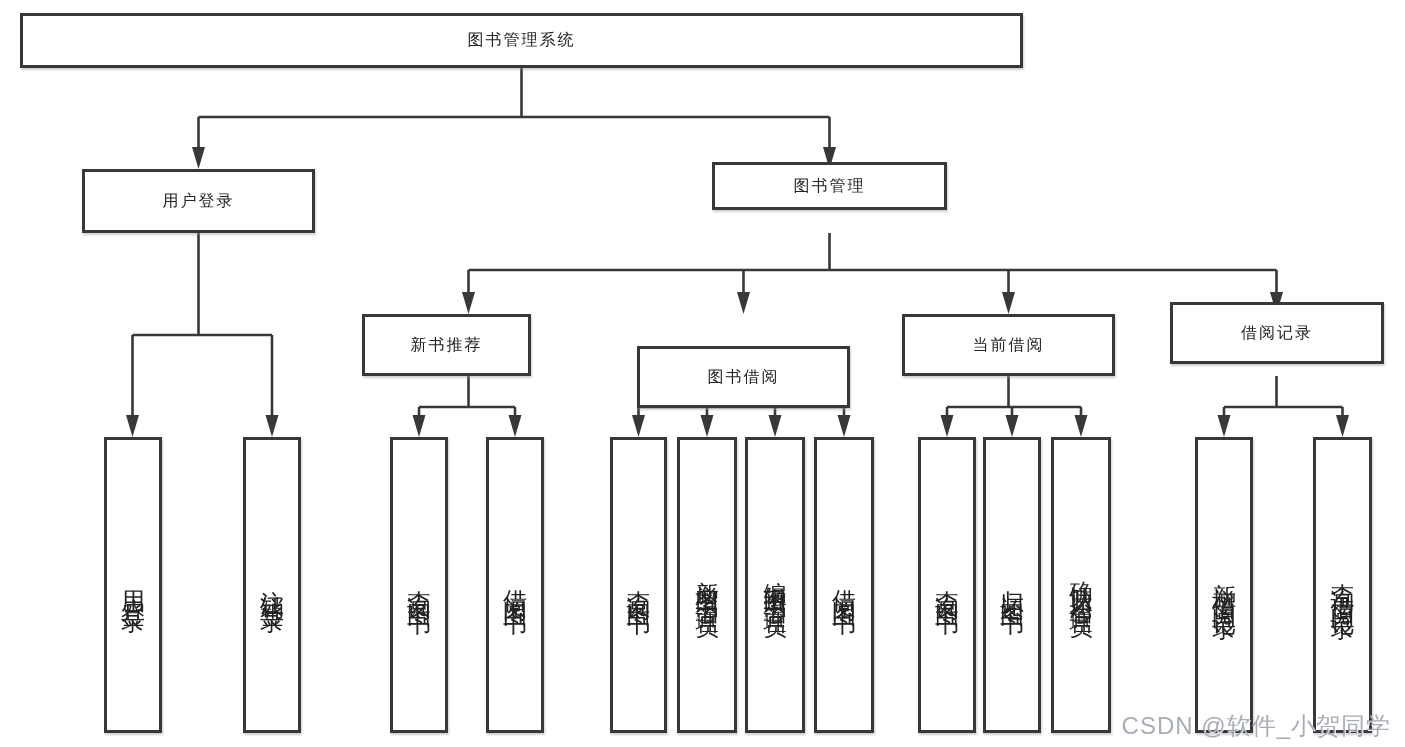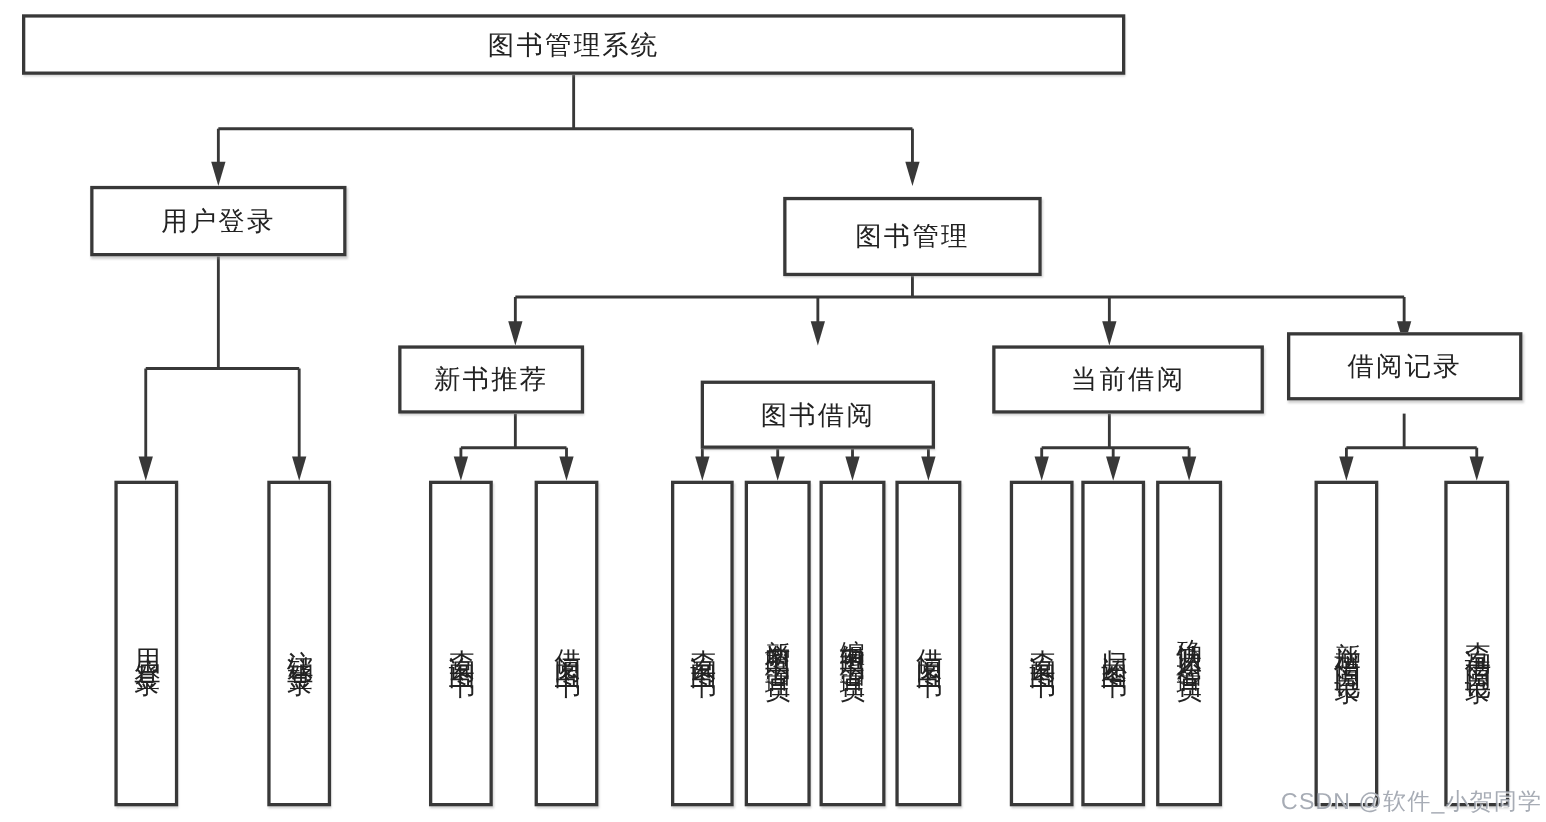--- a/index.html
+++ b/index.html
@@ -13,37 +13,37 @@
   .connectors{position:absolute;left:0;top:0;width:1405px;height:747px;}
   .connectors path{stroke:#383838;stroke-width:2.6;fill:none;}
   .connectors polygon{fill:#383838;stroke:none;}
   .node{
     position:absolute;
     background:#ffffff;
     border:3px solid #383838;
     box-sizing:border-box;
     display:flex;align-items:center;justify-content:center;
     color:#222222;
-    font-size:24px;
+    font-size:16px;
     letter-spacing:2px;
     box-shadow:1px 2px 2px rgba(150,150,150,0.45);
     white-space:nowrap;
   }
   .leaf{
     writing-mode:vertical-rl;
     letter-spacing:7px;
     font-size:24px;
     white-space:normal;
     line-height:1;
   }
   .leaf.long{letter-spacing:5px;font-size:23px;}
   .watermark{
     position:absolute;
-    right:3px;bottom:5px;
-    font-size:21px;
+    right:14px;bottom:5px;
+    font-size:24px;
     color:rgba(152,158,168,0.85);
     text-shadow:1px 1px 0 rgba(255,255,255,0.9);
     letter-spacing:1px;
     z-index:5;
   }
 </style>
 </head>
 <body>
 
 <div class="canvas">
@@ -120,25 +120,25 @@
       <path d="M1224 407 V419"></path>
       <polygon points="1217.5,415 1230.5,415 1224,437"></polygon>
       <path d="M1342.5 407 V419"></path>
       <polygon points="1336,415 1349,415 1342.5,437"></polygon>
     </g>
   </svg>
 
   <div class="node" style="left:20px;top:13px;width:1003px;height:55px;">图书管理系统</div>
 
   <div class="node" style="left:82px;top:169px;width:233px;height:64px;">用户登录</div>
-  <div class="node" style="left:712px;top:179px;width:235px;height:72px;">图书管理</div>
+  <div class="node" style="left:712px;top:162px;width:235px;height:48px;">图书管理</div>
 
   <div class="node" style="left:362px;top:314px;width:169px;height:62px;">新书推荐</div>
   <div class="node" style="left:637px;top:314px;width:213px;height:62px;margin-top:32px;">图书借阅</div>
-  <div class="node" style="left:902px;top:314px;width:247px;height:62px;">当前借阅</div>
+  <div class="node" style="left:902px;top:314px;width:213px;height:62px;">当前借阅</div>
   <div class="node" style="left:1170px;top:302px;width:214px;height:62px;">借阅记录</div>
 
   <div class="node leaf" style="left:104px;top:437px;width:58px;height:296px;">用户登录</div>
   <div class="node leaf" style="left:243px;top:437px;width:58px;height:296px;">注销登录</div>
 
   <div class="node leaf" style="left:390px;top:437px;width:58px;height:296px;">查询图书</div>
   <div class="node leaf" style="left:486px;top:437px;width:58px;height:296px;">借阅图书</div>
 
   <div class="node leaf" style="left:610px;top:437px;width:57px;height:296px;">查询图书</div>
   <div class="node leaf long" style="left:677px;top:437px;width:60px;height:296px;">新增图书（管理员）</div>

